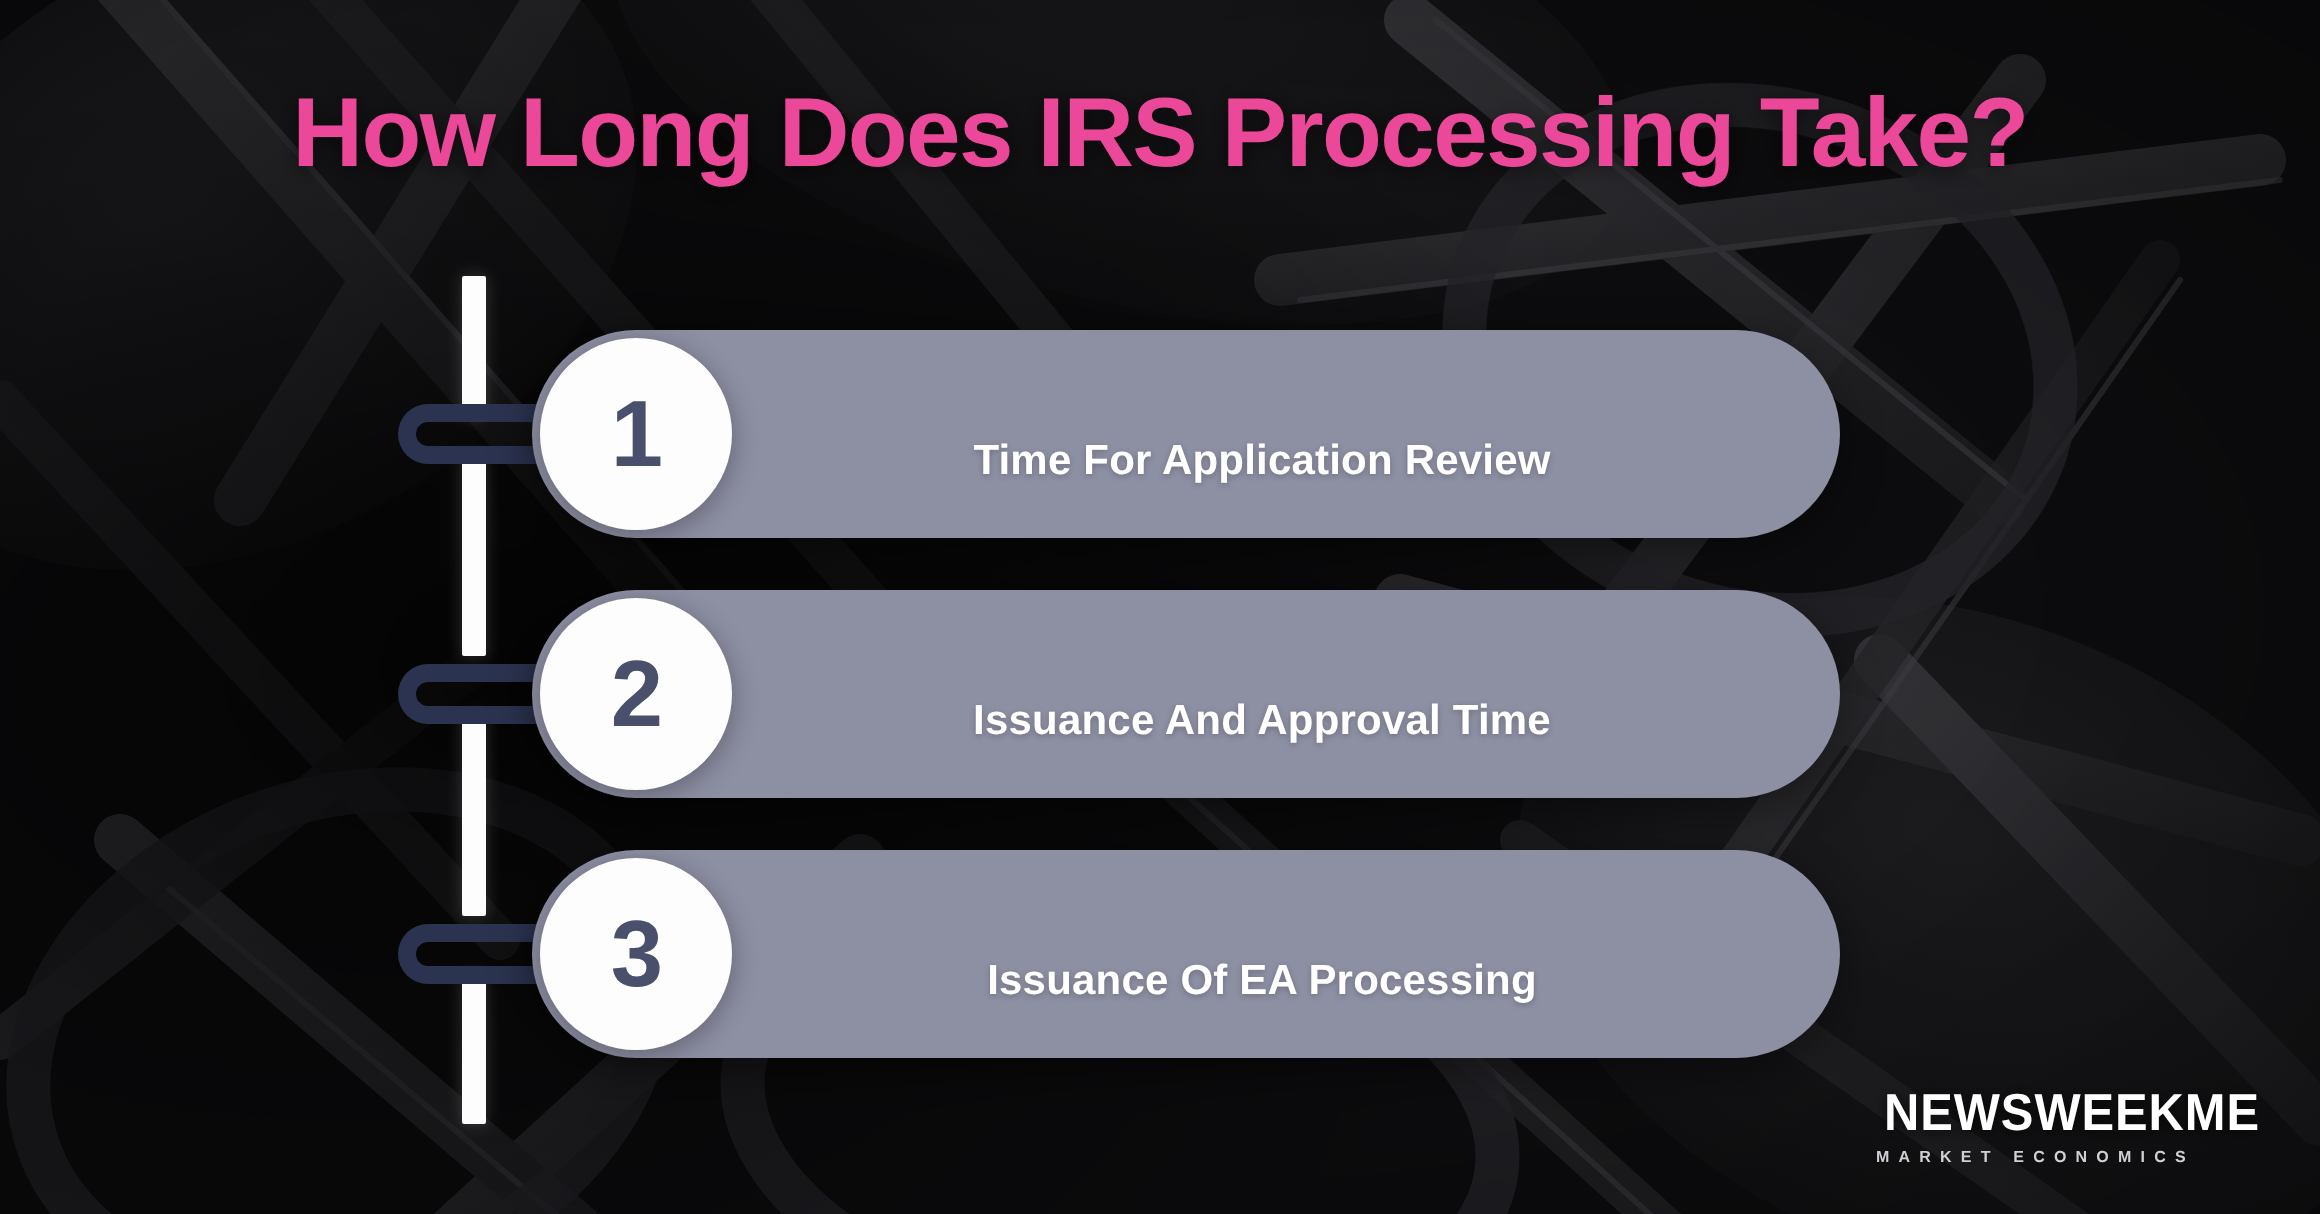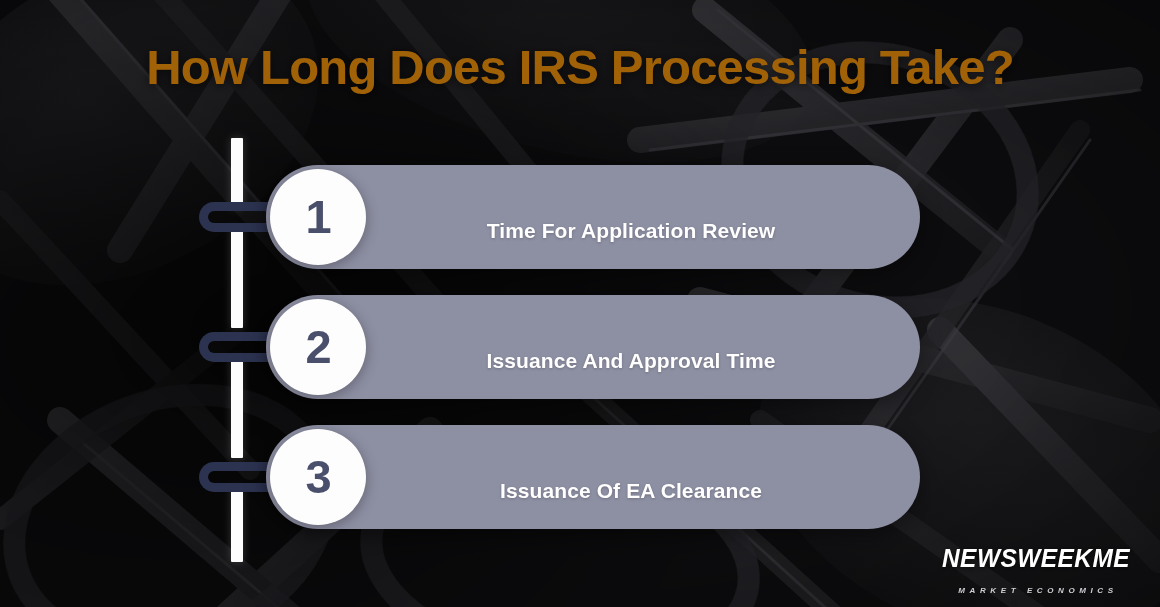--- a/index.html
+++ b/index.html
@@ -24,21 +24,21 @@
       radial-gradient(ellipse 62% 70% at 26% 55%, rgba(0,0,0,0.72) 0%, rgba(0,0,0,0.30) 48%, rgba(0,0,0,0) 78%),
       radial-gradient(ellipse 90% 90% at 50% 50%, rgba(0,0,0,0) 42%, rgba(0,0,0,0.45) 100%);
   }
 
   
   #title {
     position:absolute;
     left:70px; top:40px;
     width:1020px;
     z-index:6;
-    color:#a16207;
+    color:#ec4899;
     font-size:49px;
     font-weight:bold;
     letter-spacing:-0.8px;
     line-height:1.12;
     text-align:center;
     white-space:nowrap;
     text-shadow:0 2px 10px rgba(0,0,0,0.55);
   }
 
   
@@ -135,37 +135,36 @@
     font-weight:bold;
     line-height:1;
     letter-spacing:-1px;
     transform:translateY(-1px);
   }
 
   
   #logo {
     position:absolute;
     right:24px;
-    bottom:12px;
+    bottom:24px;
     z-index:7;
-    text-align:center;
+    text-align:left;
     user-select:none;
-    font-style:italic;
   }
   #logo-word {
     color:#ffffff;
     font-size:26px;
     font-weight:bold;
     letter-spacing:0.5px;
     line-height:1;
     transform:scaleX(0.94);
     text-shadow:0 1px 6px rgba(0,0,0,0.7);
   }
   #logo-tag {
-    margin-top:16px;
+    margin-top:6px;
     color:#cfcfd4;
     font-size:8px;
     font-weight:bold;
     letter-spacing:4.6px;
     line-height:1;
     transform:translateX(2px);
   }
 </style>
 </head>
 <body>
@@ -261,21 +260,21 @@
       <div class="pill-label">Issuance And Approval Time</div>
       <div class="badge">
         <span class="badge-num">2</span>
       </div>
     </div>
   </div>
 
   <div class="row" data-row="2">
     <div class="connector"></div>
     <div class="pill">
-      <div class="pill-label">Issuance Of EA Clearance</div>
+      <div class="pill-label">Issuance Of EA Processing</div>
       <div class="badge">
         <span class="badge-num">3</span>
       </div>
     </div>
   </div>
 
   <div id="logo">
     <div id="logo-word">NEWSWEEKME</div>
     <div id="logo-tag">MARKET ECONOMICS</div>
   </div>

